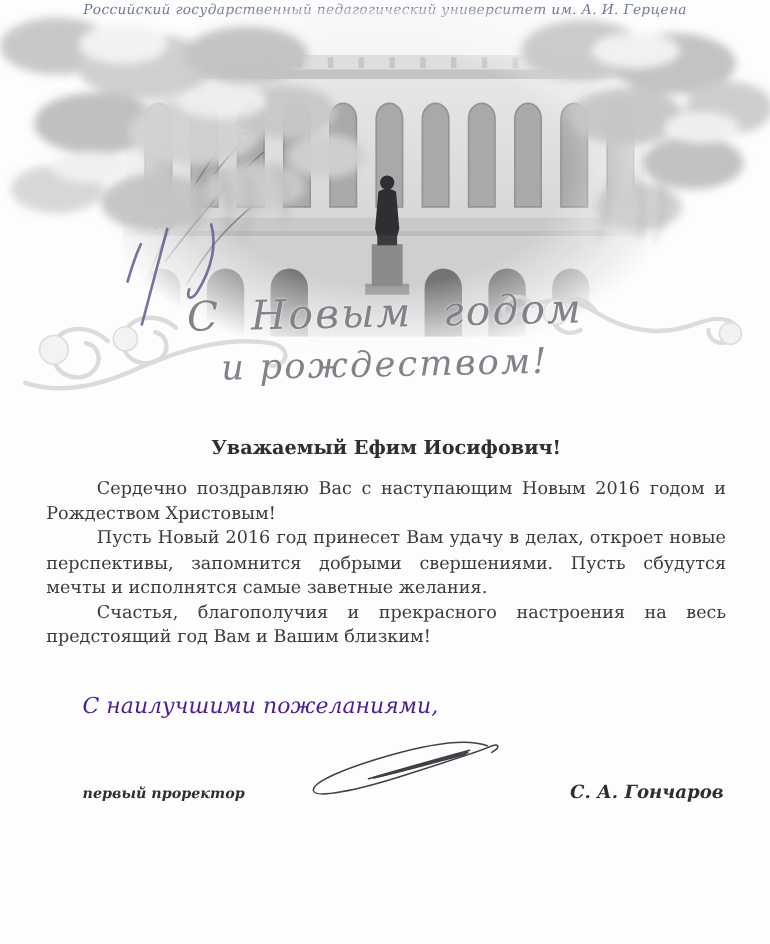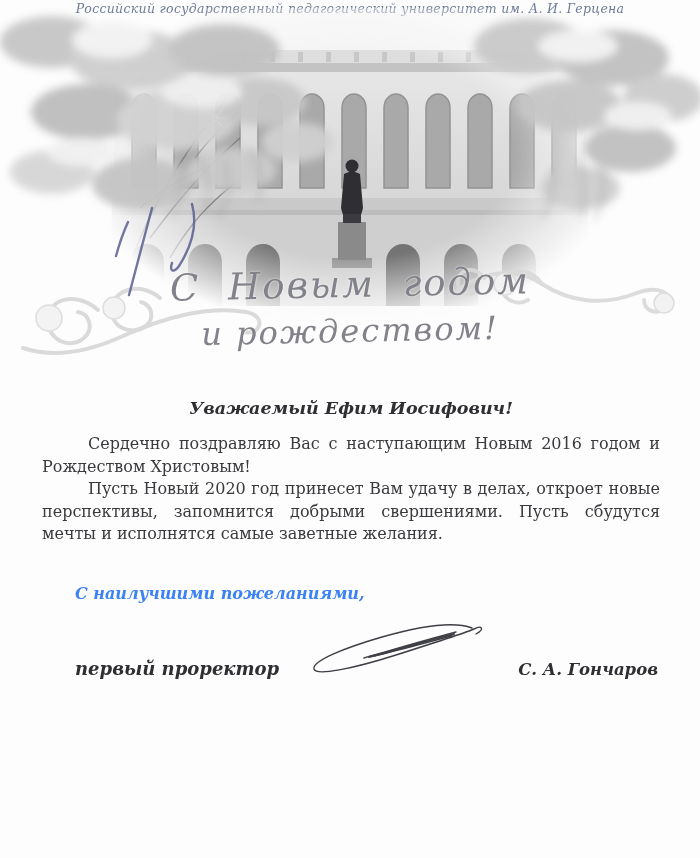--- a/index.html
+++ b/index.html
@@ -29,35 +29,35 @@
   .greet1,.greet2{
     position:absolute;left:0;width:100%;text-align:center;z-index:5;
     font-style:italic;font-weight:400;
     text-shadow:0 0 2px rgba(255,255,255,.9);
   }
   .greet1{top:263px;font-size:37px;word-spacing:14px;letter-spacing:2px;transform:rotate(-1.2deg);}
   .greet2{top:312px;font-size:32px;letter-spacing:2px;transform:rotate(-1.2deg);}
   
   .letter{position:absolute;left:42px;top:398px;width:618px;color:#3a3a3e;}
   .salutation{
-    text-align:center;font-style:italic;font-weight:700;font-size:17.5px;
+    text-align:center;font-weight:700;font-size:17.5px;
     color:#2f2f33;margin:0 0 15px 0;
   }
   .letter p.body-par{
     margin:0;font-size:16px;line-height:22.5px;
     text-align:justify;text-indent:46px;
   }
   .closing{
-    margin:38px 0 0 33px;font-style:italic;font-size:16px;color:#3b82f6;font-weight:bold;
+    margin:38px 0 0 33px;font-style:italic;font-size:20px;color:#4c1d95;
   }
   .sig-row{
     display:flex;align-items:flex-end;justify-content:space-between;
     margin-top:14px;height:62px;
   }
-  .sig-title{font-style:italic;font-weight:700;font-size:18px;color:#2f2f33;margin-left:33px;margin-top:11px;}
+  .sig-title{font-style:italic;font-weight:700;font-size:13px;color:#2f2f33;margin-left:33px;margin-top:11px;}
   .sig-name{font-style:italic;font-weight:700;font-size:16.5px;color:#2f2f33;margin-right:2px;text-align:right;}
   .autograph{margin-bottom:2px;}
 </style>
 </head>
 <body>
 
 <div class="page">
 
   <div class="header">
 
@@ -230,21 +230,22 @@
 
     <div class="greet1" style="color:#82828a">С Новым годом</div>
     <div class="greet2" style="color:#82828a">и рождеством!</div>
   </div>
 
   <div class="letter">
 
     <p class="salutation">Уважаемый Ефим Иосифович!</p>
 
     <p class="body-par">Сердечно поздравляю Вас с наступающим Новым 2016 годом и Рождеством Христовым!</p>
-    <p class="body-par">Пусть Новый 2020 год принесет Вам удачу в делах, откроет новые перспективы, запомнится добрыми свершениями. Пусть сбудутся мечты и исполнятся самые заветные желания.</p>
+    <p class="body-par">Пусть Новый 2016 год принесет Вам удачу в делах, откроет новые перспективы, запомнится добрыми свершениями. Пусть сбудутся мечты и исполнятся самые заветные желания.</p>
+    <p class="body-par">Счастья, благополучия и прекрасного настроения на весь предстоящий год Вам и Вашим близким!</p>
 
     <div class="closing">С наилучшими пожеланиями,</div>
 
     <div class="sig-row">
       <div class="sig-title">первый проректор</div>
 
       <svg class="autograph" width="190" height="60" viewBox="0 0 190 60">
         <g fill="none" stroke="#3f3f46" stroke-width="1.4" stroke-linecap="round">
           <path d="M168 11 C 150 4, 120 8, 78 20 C 40 31, 8 44, 10 52 C 12 59, 48 52, 92 38 C 136 24, 164 15, 170 12 C 178 8, 181 12, 172 17"></path>
           <path d="M152 15 C 118 24, 88 33, 60 41"></path>

